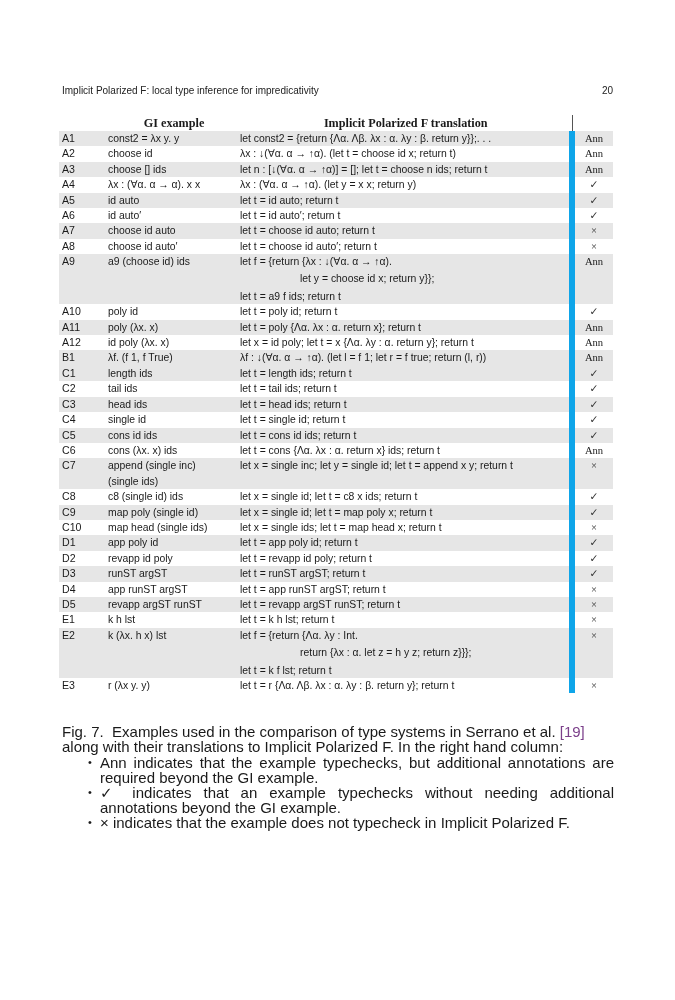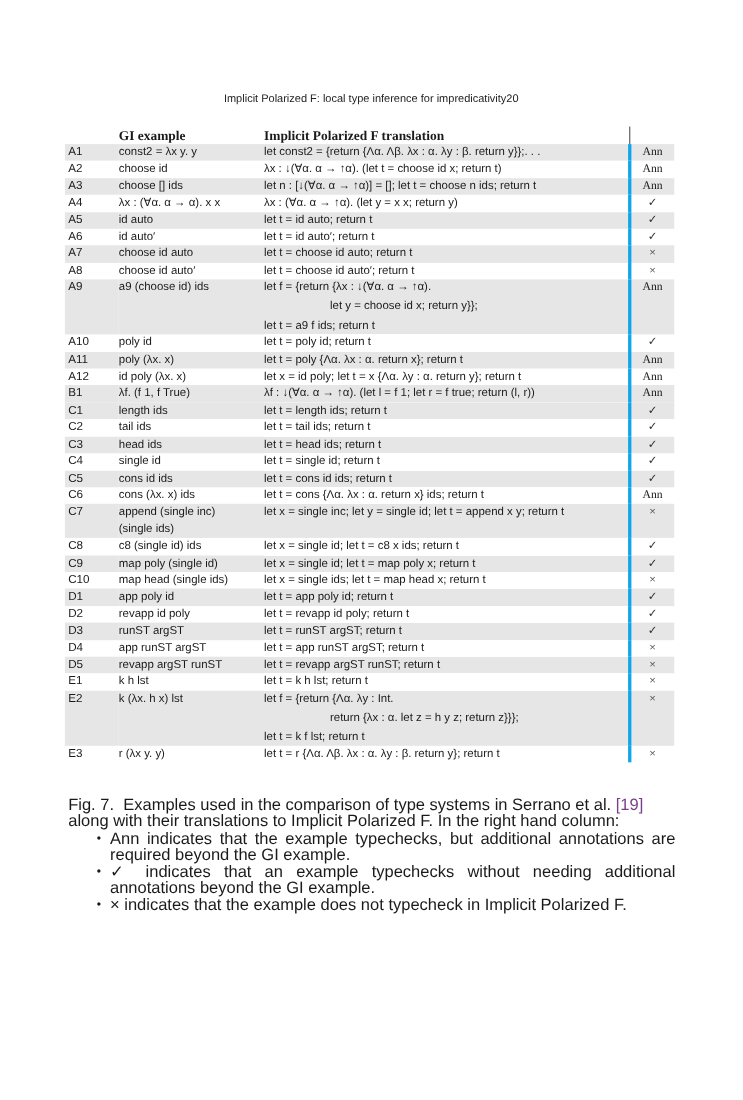--- a/index.html
+++ b/index.html
@@ -3,47 +3,47 @@
 <meta charset="utf-8">
 <style>
   html, body { margin: 0; padding: 0; background: #ffffff; }
   body {
     width: 675px; height: 1000px; position: relative; overflow: hidden;
     font-family: "Liberation Sans", "DejaVu Sans", sans-serif;
     color: #1a1a1a;
   }
   .running-head {
     position: absolute; left: 62px; right: 62px; top: 85px;
-    display: flex; justify-content: center;
+    display: flex; justify-content: space-between;
     font-size: 10px; color: #222;
   }
   .table-wrap {
     position: absolute; left: 59px; top: 115px; width: 554px;
   }
   table {
     border-collapse: collapse; width: 554px; table-layout: fixed;
     font-size: 10.4px; line-height: 15.4px;
   }
   col.c-id { width: 49px; }
   col.c-gi { width: 132px; }
   col.c-tr { width: 332px; }
   col.c-res { width: 41px; }
   th {
     font-family: "Liberation Serif", "DejaVu Serif", serif;
-    font-weight: bold; font-size: 12.2px; text-align: left;
+    font-weight: bold; font-size: 12.2px; text-align: center;
     padding: 0 0 0 0; height: 16px; line-height: 16px;
   }
   td { padding: 0; vertical-align: top; white-space: nowrap; overflow: visible; }
   td.id {
     font-family: Liberation Sans, sans-serif;
     padding-left: 3px; font-size: 10.6px;
   }
   td.tr-cell { position: relative; }
   td.res {
-    text-align: center; border-left: 3px solid #0ea5e9;
+    text-align: center; border-left: 6px solid #0ea5e9;
     font-family: "Liberation Serif", "DejaVu Serif", serif; font-size: 10.6px;
   }
   th.res { border-left: 1px solid #555; }
   tr.shade td { background: #e6e6e6; }
   tr.shade td.res { background: #e6e6e6; }
   .line2 { padding-left: 60px; line-height: 20px; }
   .line3 { line-height: 15px; }
   .multi td.tr-cell .line1 { line-height: 15px; }
   .caption {
     position: absolute; left: 62px; top: 724px; width: 552px;

